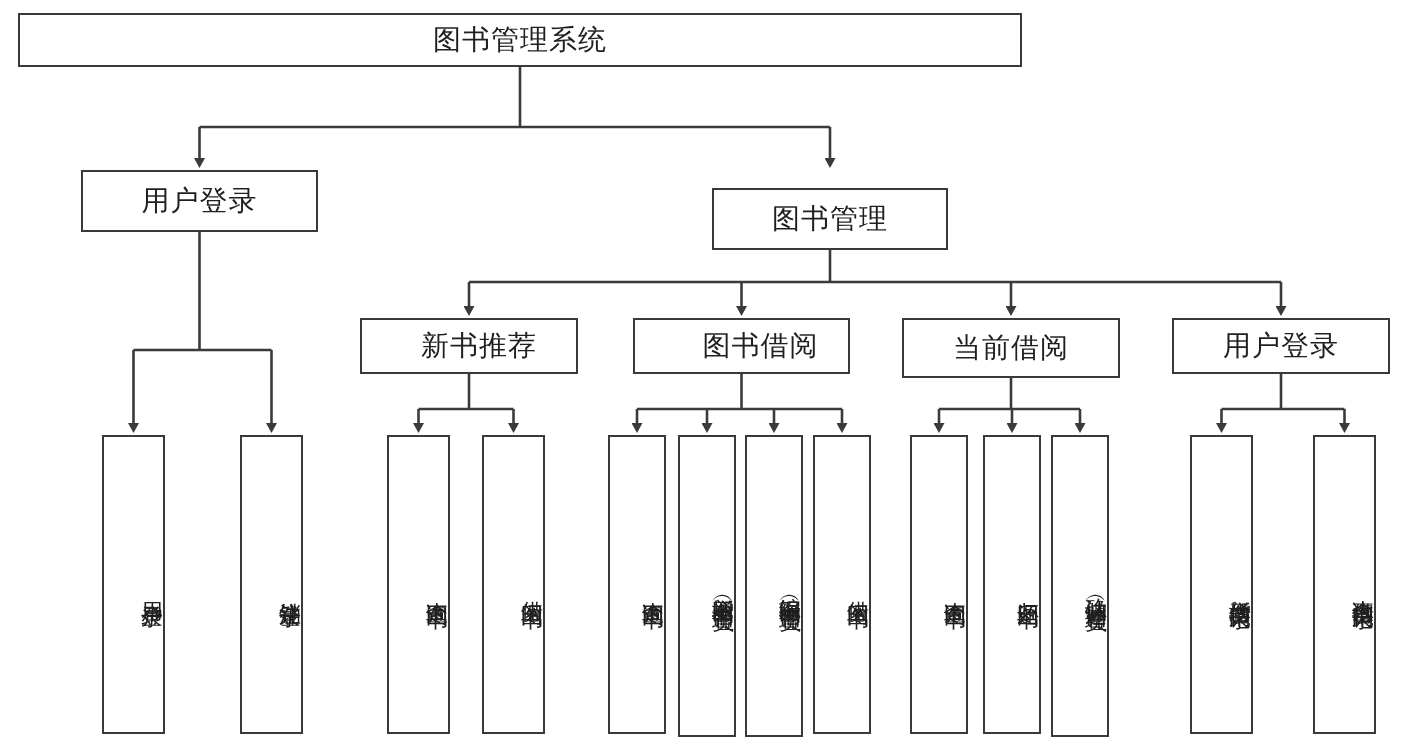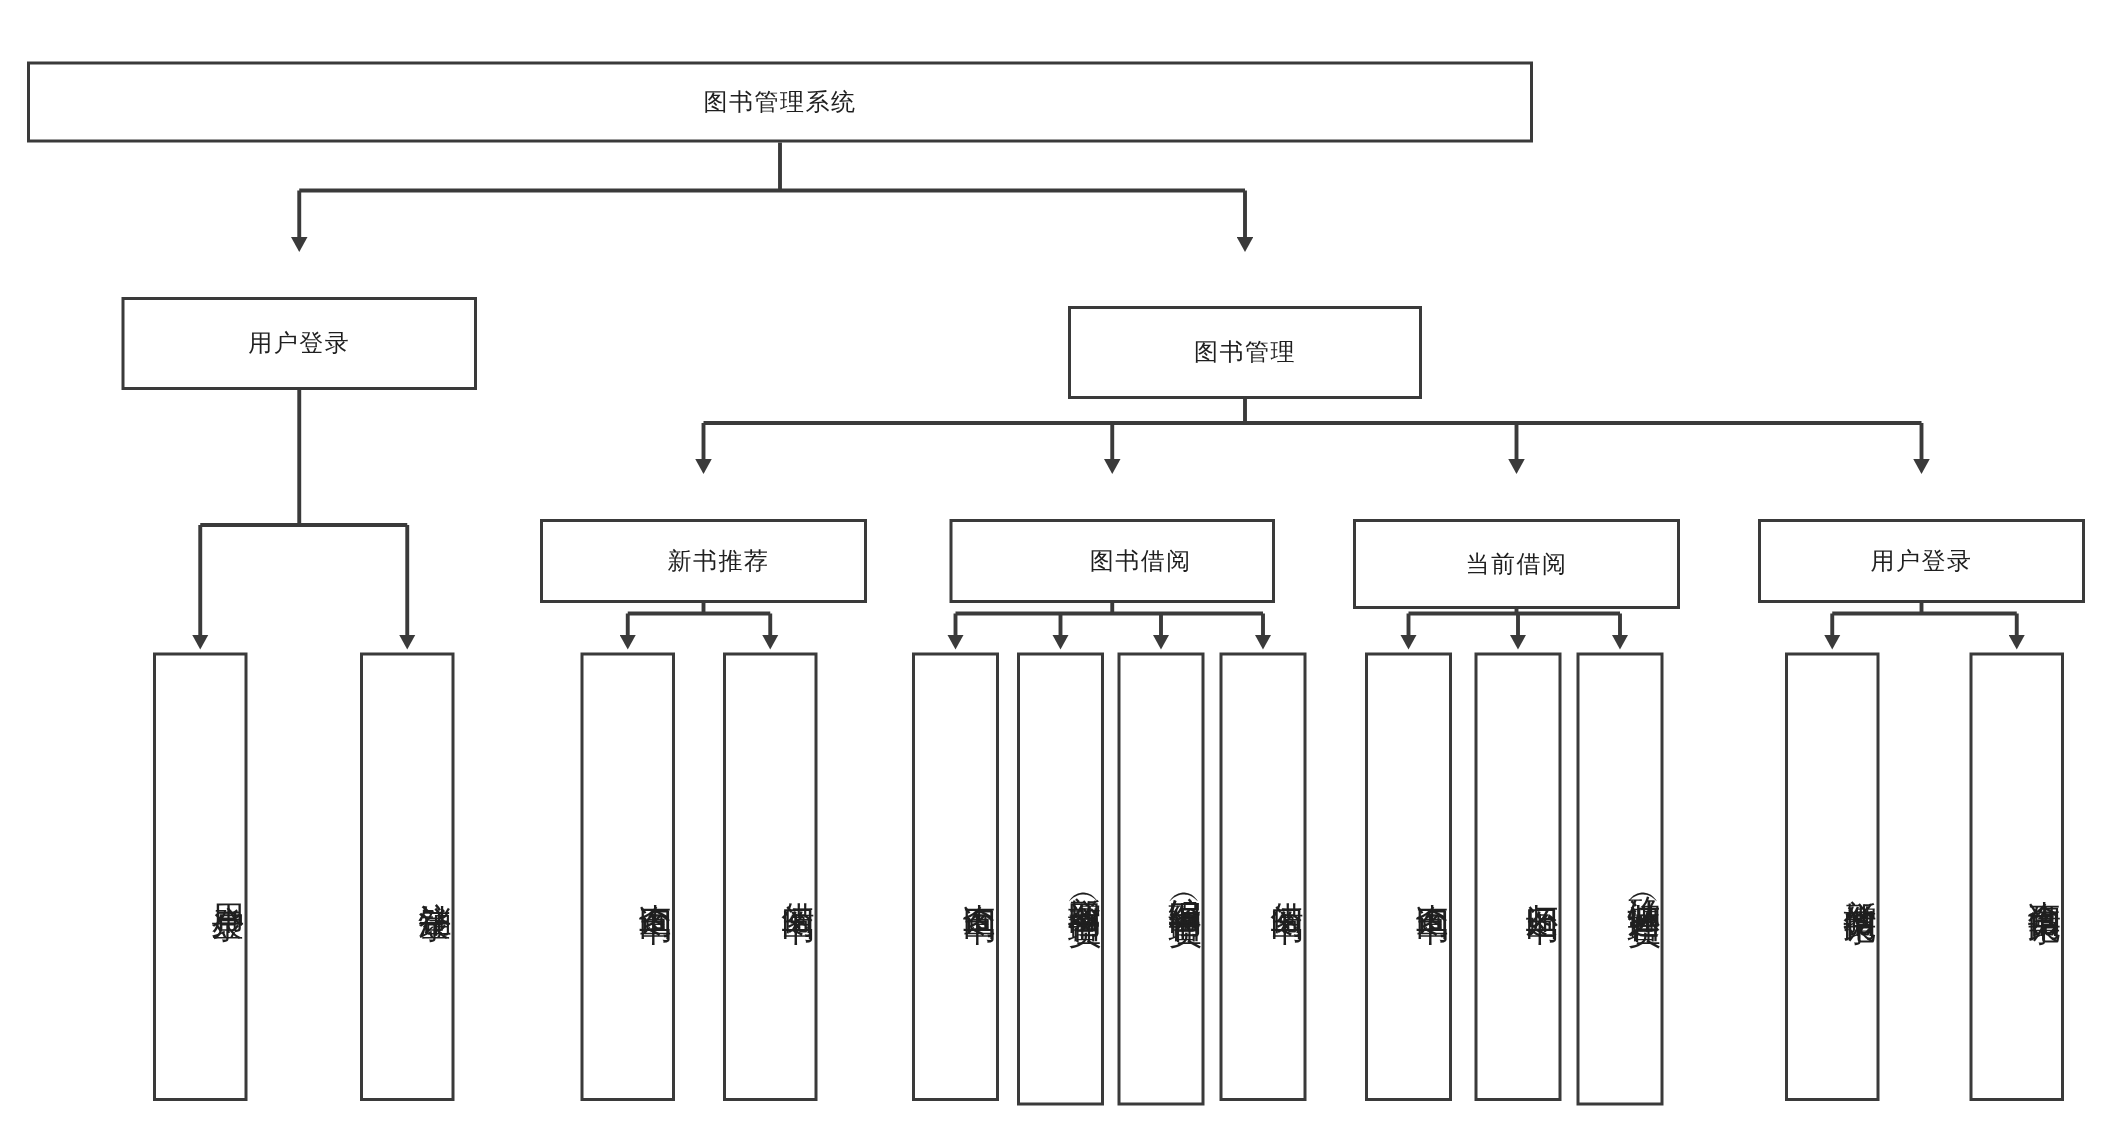--- a/index.html
+++ b/index.html
@@ -29,23 +29,22 @@
     position: absolute;
     box-sizing: border-box;
     border: 2px solid #3a3a3a;
     background: #ffffff;
     display: flex;
     align-items: center;
     justify-content: center;
     color: #1f1f1f;
   }
   .node.h {
-    font-size: 16px;
+    font-size: 28px;
     letter-spacing: 1px;
-    margin-top: 28px;
   }
   .node.v {
     writing-mode: vertical-rl;
     text-orientation: upright;
     font-size: 22px;
     letter-spacing: 2px;
     line-height: 1;
     padding-top: 6px;
     align-items: flex-start;
     justify-content: center;
@@ -111,21 +110,21 @@
       </g>
   </svg>
 
   <div id="node-layer">
       <div class="node h" style="left: 18px; top: 13px; width: 1004px; height: 54px;">
         <span>图书管理系统</span>
       </div>
       <div class="node h" style="left: 81px; top: 170px; width: 237px; height: 62px;">
         <span>用户登录</span>
       </div>
-      <div class="node h" style="left: 712px; top: 176px; width: 236px; height: 62px;">
+      <div class="node h" style="left: 712px; top: 188px; width: 236px; height: 62px;">
         <span>图书管理</span>
       </div>
       <div class="node h" style="left: 360px; top: 318px; width: 218px; height: 56px; padding-left: 20px;">
         <span>新书推荐</span>
       </div>
       <div class="node h" style="left: 633px; top: 318px; width: 217px; height: 56px; padding-left: 38px;">
         <span>图书借阅</span>
       </div>
       <div class="node h" style="left: 902px; top: 318px; width: 218px; height: 60px;">
         <span>当前借阅</span>

